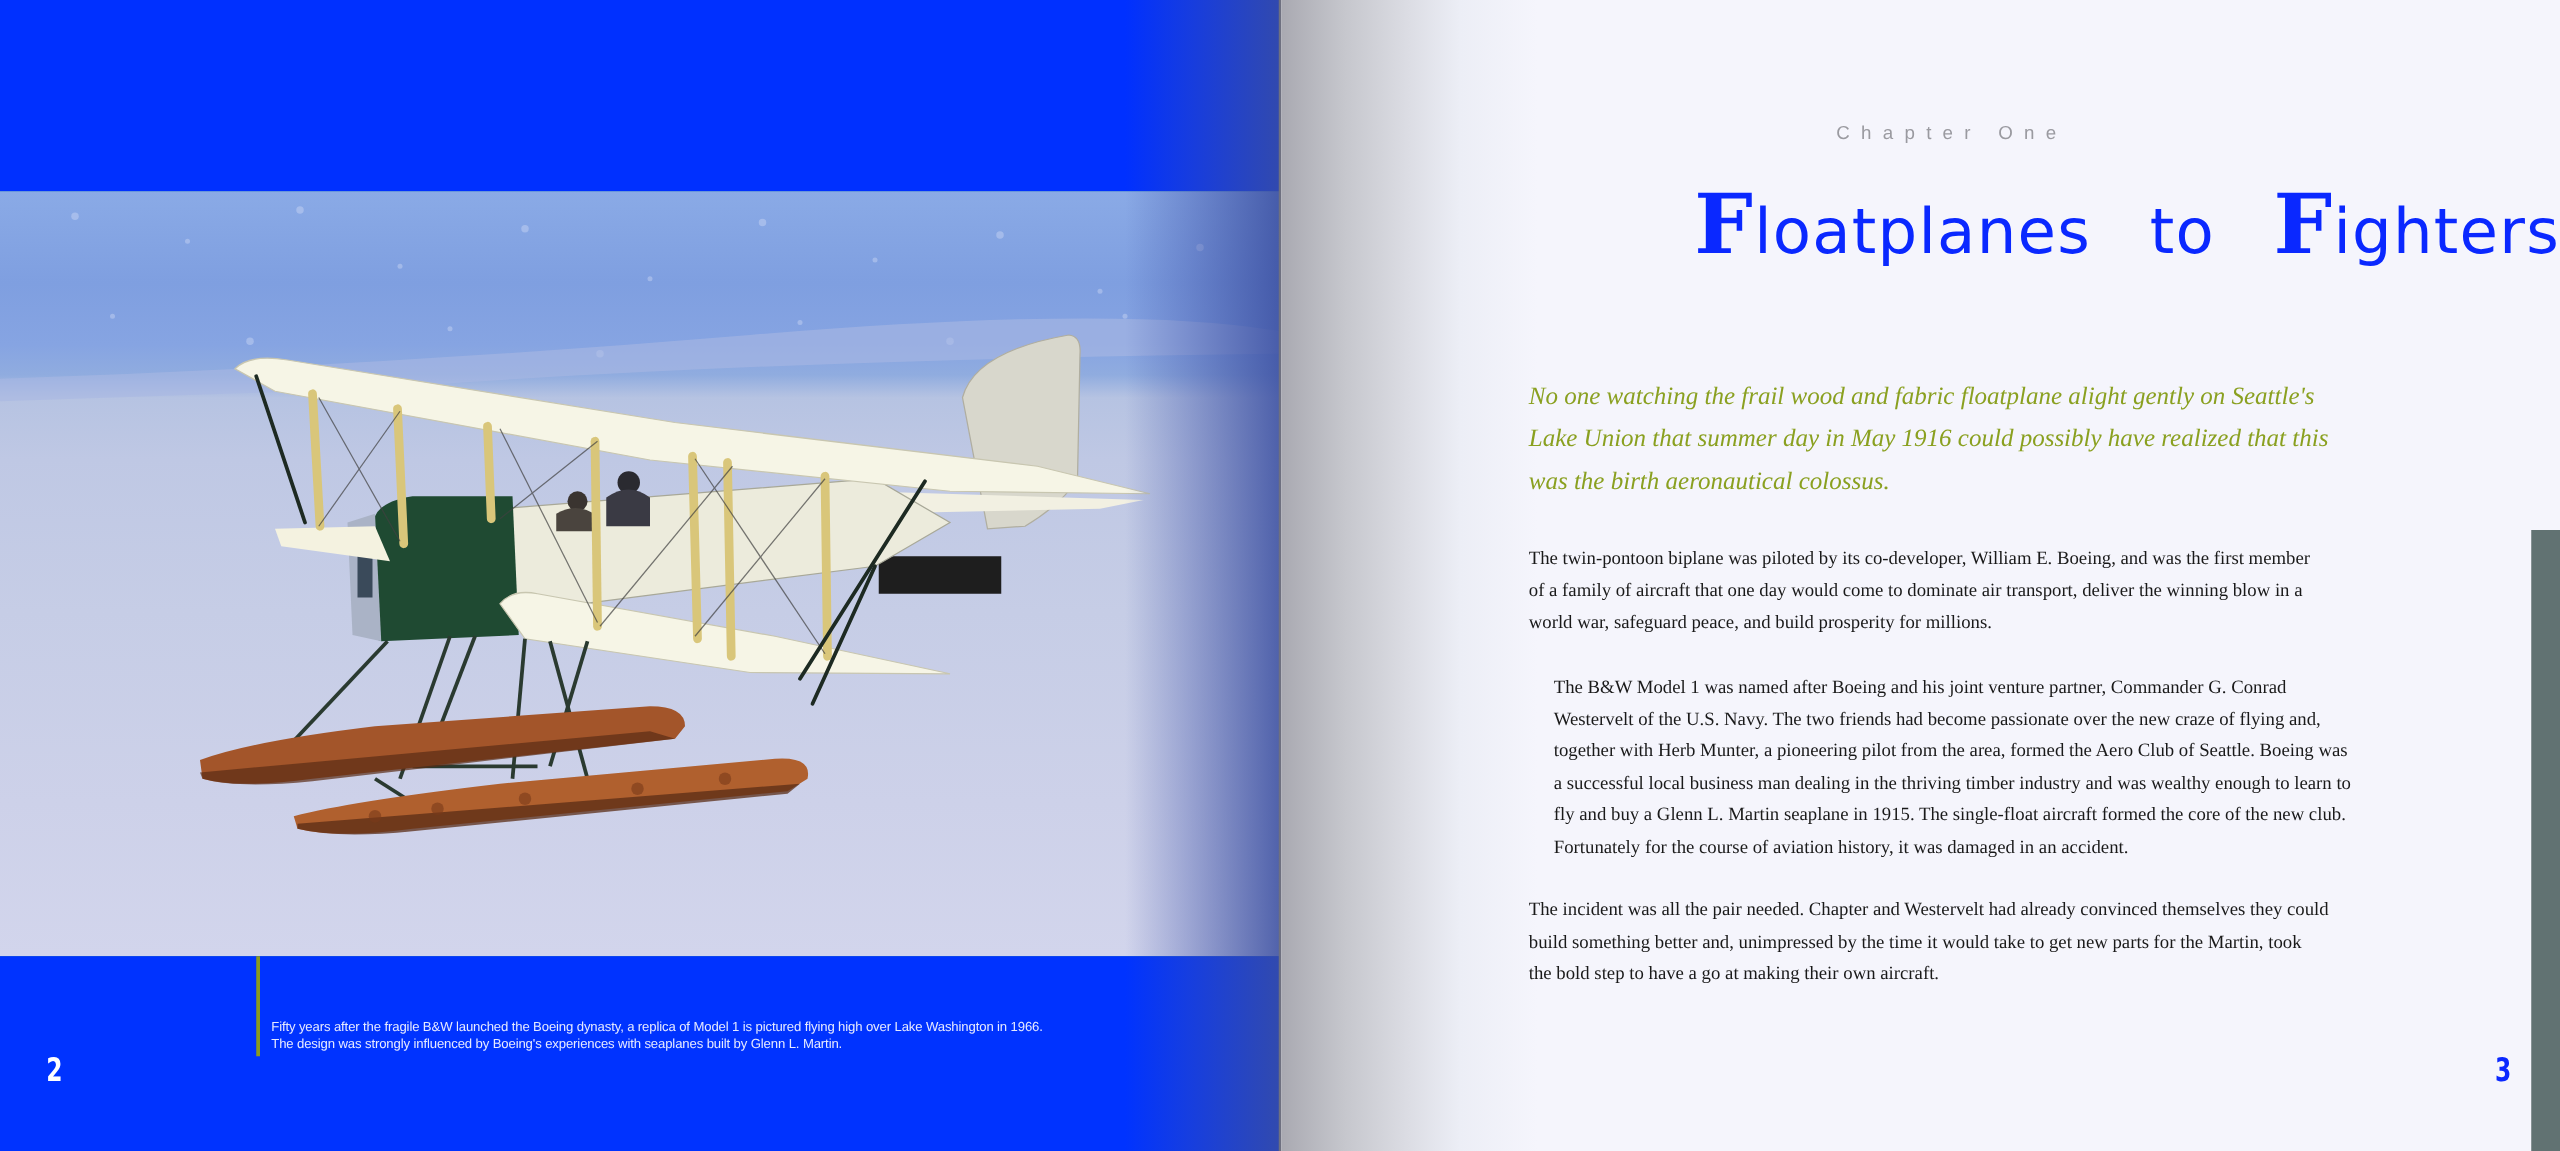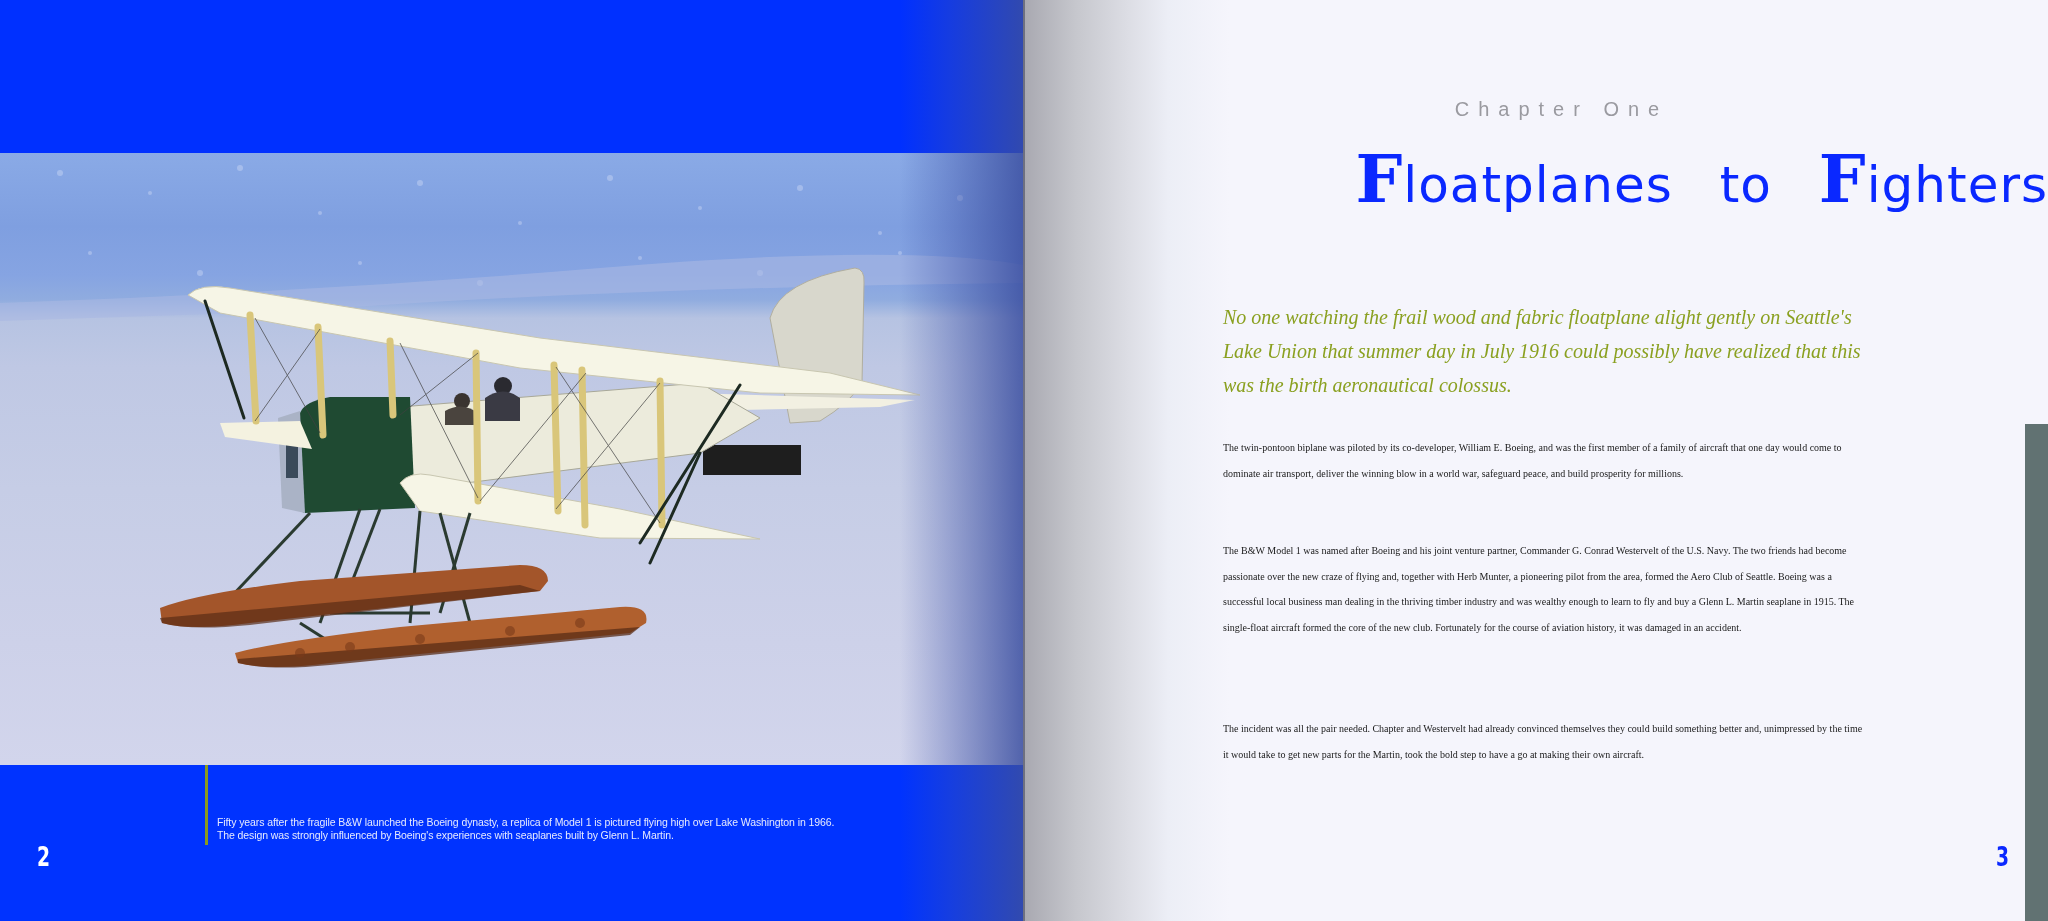--- a/index.html
+++ b/index.html
@@ -40,41 +40,41 @@
   
   .spine-line { position: absolute; left: 1023px; top: 0; width: 2px; height: 921px; background: #6e7080; }
 
   
   .page-right {
     position: absolute; left: 1025px; top: 0; width: 1023px; height: 921px;
     background: linear-gradient(90deg, #a9a9b1 0%, #c6c7cd 5%, #dcdde4 10%, #eceef6 14%, #f5f5fc 20%, #f5f5fc 100%);
   }
   .chapter-label {
     position: absolute; left: 0; top: 98px; width: 1023px; text-align: center; padding-left: 50px;
-    font-family: "Liberation Sans", sans-serif; font-size: 20px; letter-spacing: 9px;
+    font-family: "Liberation Sans", sans-serif; font-size: 15px; letter-spacing: 9px;
     color: #9a9aa0; font-weight: normal;
   }
   .chapter-title {
     position: absolute; left: 0; top: 140px; width: 1023px; text-align: right; padding-left: 52px;
     font-family: "DejaVu Sans", sans-serif; font-size: 50px; color: #0a28ff; letter-spacing: 1px;
     word-spacing: 30px; font-weight: normal;
   }
   .chapter-title .cap { font-family: "DejaVu Serif", serif; font-weight: bold; font-size: 66px; }
   .lede {
     position: absolute; left: 1223px; top: 300px; width: 640px;
     font-family: "Liberation Serif", serif; font-style: italic; font-size: 20px; line-height: 34px;
     color: #8aa020;
   }
   .body-text {
     position: absolute; left: 1223px; width: 640px;
-    font-family: "Liberation Serif", serif; font-size: 10px; line-height: 25.6px; color: #1a1a1a;
+    font-family: "Liberation Serif", serif; font-size: 15px; line-height: 25.6px; color: #1a1a1a;
     text-align: left;
   }
   .p1 { top: 435px; }
-  .p2 { top: 538px; }
+  .p2 { top: 538px; margin-left: 20px; }
   .p3 { top: 716px; }
   .side-bar { position: absolute; left: 2025px; top: 424px; width: 23px; height: 497px; background: #617272; }
   .page-num-right {
     position: absolute; left: 1996px; top: 842px;
     font-family: "DejaVu Sans", sans-serif; font-weight: bold; font-size: 26px; color: #0a28ff;
     transform: scaleX(0.72); transform-origin: left top;
   }
 </style>
 </head>
 <body>
@@ -194,21 +194,21 @@
   <div class="page-right"></div>
 
   <div class="chapter-label" style="left:1025px;">Chapter One</div>
 
   <h1 class="chapter-title" style="left:1025px;">
     <span class="word"><span class="cap">F</span><span>loatplanes</span></span>
     <span class="word">to</span>
     <span class="word"><span class="cap">F</span><span>ighters</span></span>
   </h1>
 
-  <p class="lede">No one watching the frail wood and fabric floatplane alight gently on Seattle's Lake Union that summer day in July 1916 could possibly have realized that this was the birth aeronautical colossus.</p>
+  <p class="lede">No one watching the frail wood and fabric floatplane alight gently on Seattle's Lake Union that summer day in May 1916 could possibly have realized that this was the birth aeronautical colossus.</p>
 
   <p class="body-text p1">The twin-pontoon biplane was piloted by its co-developer, William E. Boeing, and was the first member of a family of aircraft that one day would come to dominate air transport, deliver the winning blow in a world war, safeguard peace, and build prosperity for millions.</p>
   <p class="body-text p2">The B&amp;W Model 1 was named after Boeing and his joint venture partner, Commander G. Conrad Westervelt of the U.S. Navy. The two friends had become passionate over the new craze of flying and, together with Herb Munter, a pioneering pilot from the area, formed the Aero Club of Seattle. Boeing was a successful local business man dealing in the thriving timber industry and was wealthy enough to learn to fly and buy a Glenn L. Martin seaplane in 1915. The single-float aircraft formed the core of the new club. Fortunately for the course of aviation history, it was damaged in an accident.</p>
   <p class="body-text p3">The incident was all the pair needed. Chapter and Westervelt had already convinced themselves they could build something better and, unimpressed by the time it would take to get new parts for the Martin, took the bold step to have a go at making their own aircraft.</p>
 
   <div class="side-bar"></div>
   <div class="page-num-right">3</div>
 </div>
 
 </body></html>

